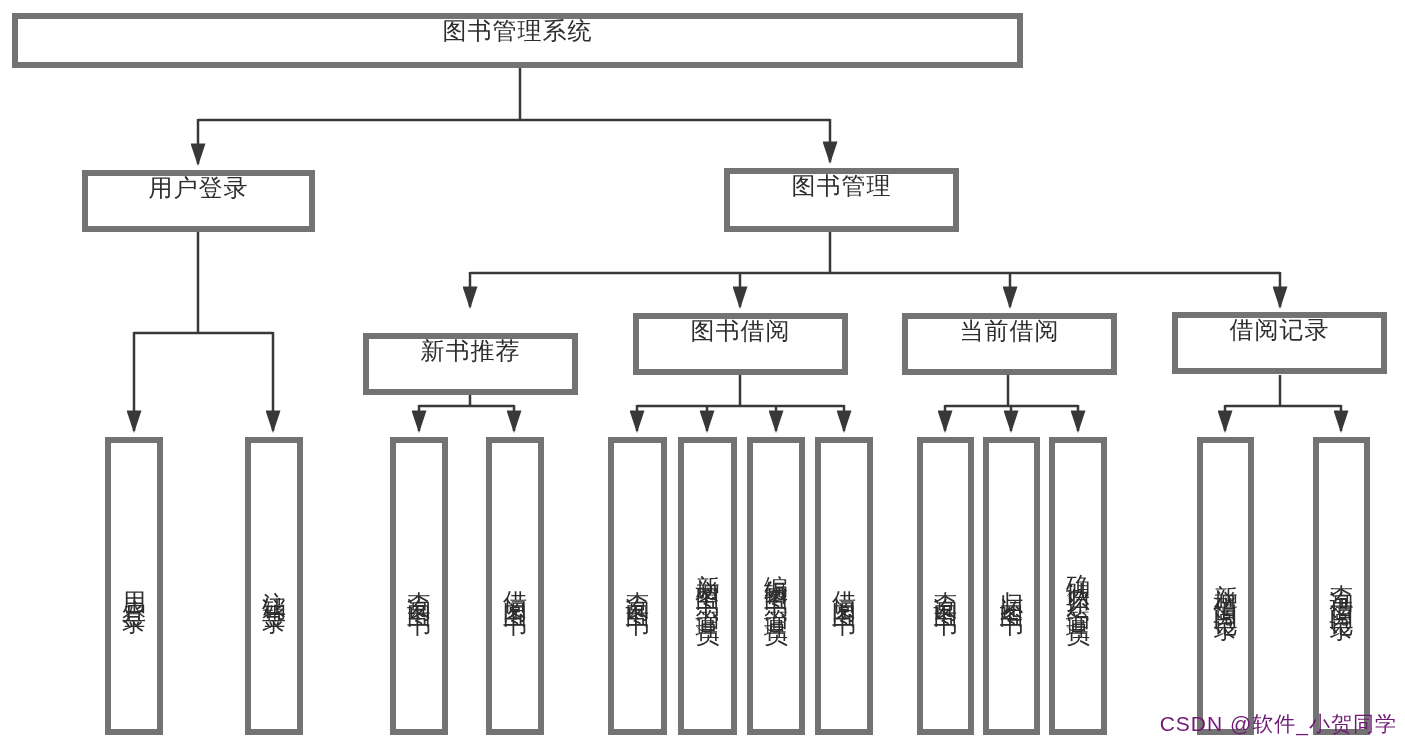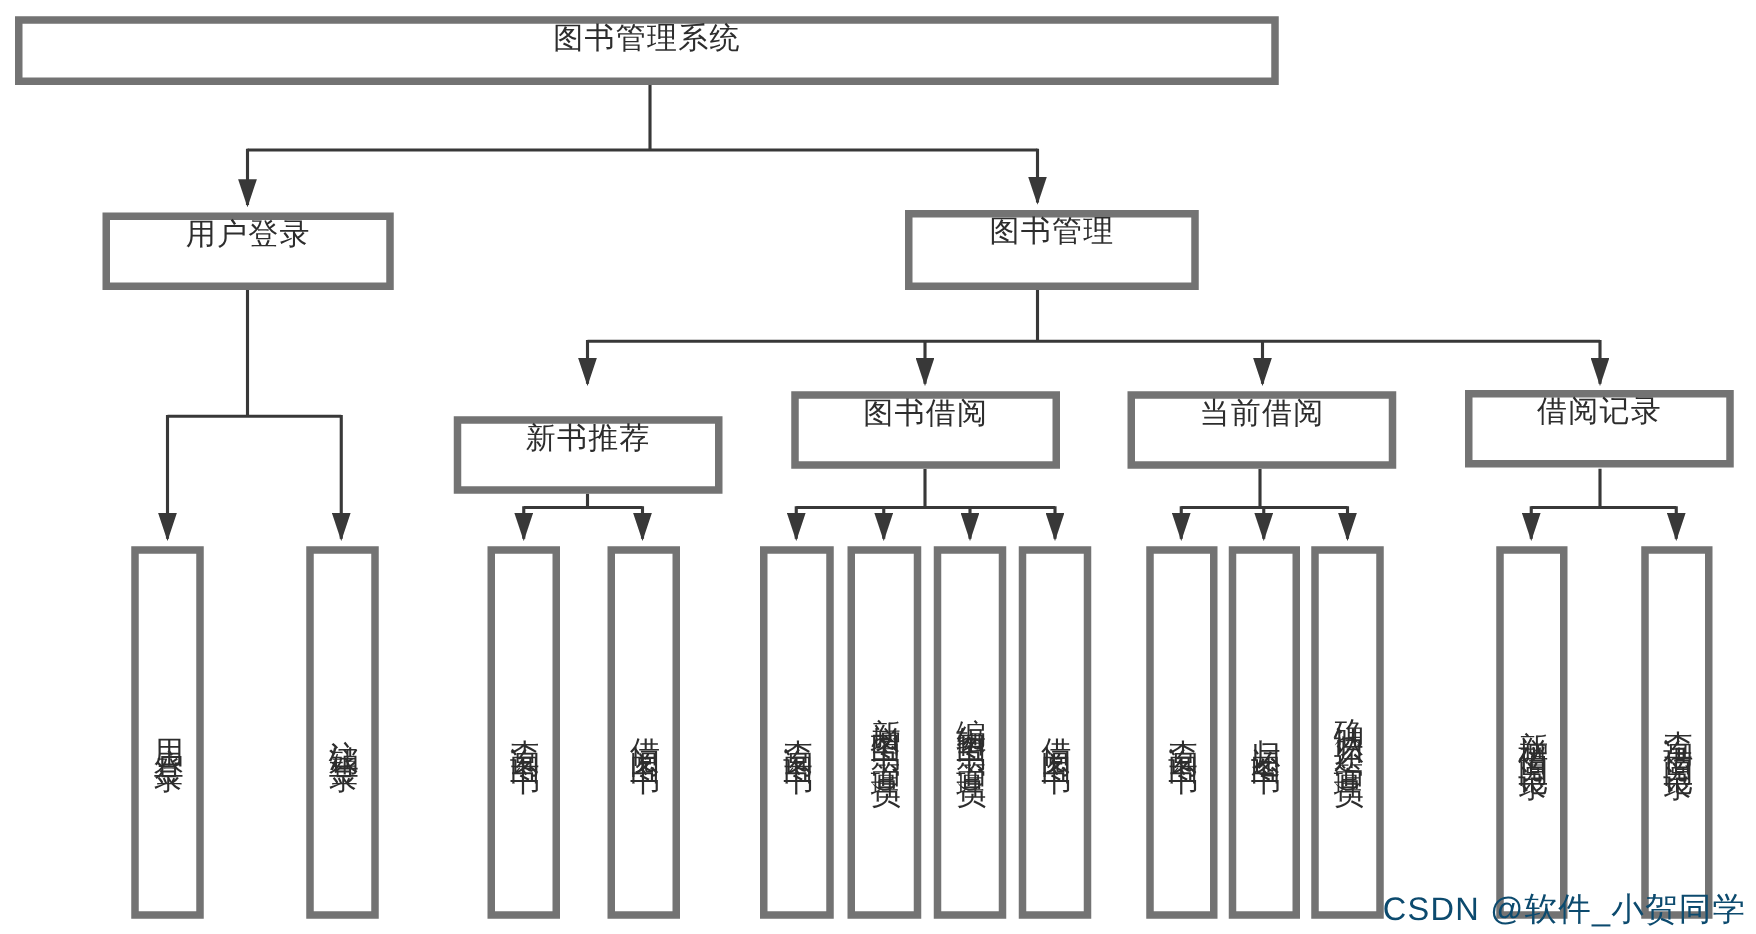--- a/index.html
+++ b/index.html
@@ -31,23 +31,23 @@
     writing-mode:vertical-rl;
     text-orientation:mixed;
     font-size:24px;
     letter-spacing:7px;
     line-height:1;
   }
   #watermark{
     position:absolute;
     top:710px;
     right:8px;
-    font-size:26px;
+    font-size:21px;
     letter-spacing:1px;
-    color:#0c4a6e;
+    color:#701a75;
     white-space:nowrap;
     z-index:5;
   }
 </style>
 </head>
 <body>
 
 <div id="stage">
 
   <svg id="wires" width="1405" height="747" viewBox="0 0 1405 747" fill="none" stroke="#383838" stroke-width="2.5">

